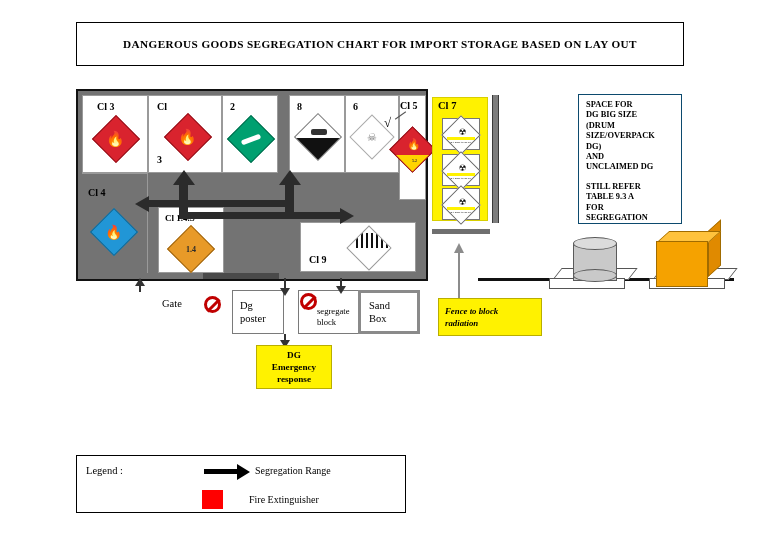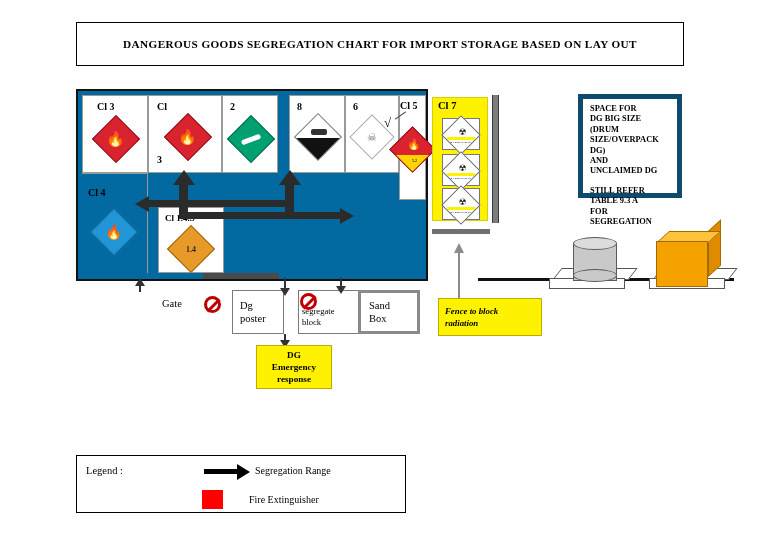--- a/index.html
+++ b/index.html
@@ -8,21 +8,21 @@
   .abs{position:absolute;}
 
   
   #title-box{left:76px;top:22px;width:606px;height:42px;border:1px solid #000;
      display:flex;align-items:center;justify-content:center;}
   #title-box .tline{font-weight:bold;font-size:11.2px;letter-spacing:.4px;
      font-family:"Liberation Serif",serif;line-height:15px;white-space:nowrap;}
 
   
   #warehouse{left:76px;top:89px;width:352px;height:192px;border:2.5px solid #111;
-     background:#0369a1;box-sizing:border-box;padding-left:44px;}
+     background:#737373;box-sizing:border-box;padding-left:44px;}
   .cell{position:absolute;border:1px solid #9a9a9a;background:#fff;box-sizing:border-box;}
   .clabel{position:absolute;font-weight:bold;font-size:10px;font-family:"Liberation Serif",serif;}
 
   
   .dia{position:absolute;transform:rotate(45deg);box-sizing:border-box;}
   .dia .inner{position:absolute;inset:0;}
 
   
   .bar{position:absolute;background:#2b2b2b;}
   .ahead{position:absolute;width:0;height:0;}
@@ -37,21 +37,21 @@
      transform:rotate(45deg);background:#fff;border:1px solid #666;box-sizing:border-box;}
   .radtxt{position:absolute;left:0;right:0;bottom:5px;text-align:center;font-size:2.6px;
      font-weight:bold;letter-spacing:.2px;}
   .radbar{position:absolute;left:4px;right:4px;bottom:9px;height:3px;background:#FFF200;}
 
   
   #wall-right{left:492px;top:95px;width:5px;height:128px;background:#7d7d7d;
      border-left:1px solid #3a3a3a;border-right:1px solid #3a3a3a;}
 
   
-  #space-box{left:578px;top:94px;width:104px;height:104px;border:5px solid #0c4a6e;
+  #space-box{left:578px;top:94px;width:104px;height:130px;border:1px solid #0c4a6e;
      background:#fff;box-sizing:border-box;padding:5px 16px 0 7px;}
   #space-box div{font-weight:bold;font-size:8.4px;line-height:10.4px;
      font-family:"Liberation Serif",serif;}
   #space-box .gap{height:9px;}
 
   
   #pallet-left{left:549px;top:268px;width:84px;height:20px;}
   #pallet-right{left:649px;top:268px;width:84px;height:20px;}
   .pallet-top{position:absolute;left:8px;top:0;width:76px;height:12px;background:#fff;
      border:1px solid #555;box-sizing:border-box;transform:skewX(-38deg);}
@@ -178,20 +178,29 @@
     <div class="inner" style="transform:rotate(-45deg);display:flex;align-items:center;justify-content:center;color:#fff;font-size:14px;">🔥</div>
   </div>
 
   <div class="cell" style="left:80px;top:116px;width:66px;height:66px;">
     <div class="clabel" style="left:6px;top:5px;font-size:9px;">Cl 1.4.S</div>
     <div class="dia" style="left:15px;top:24px;width:34px;height:34px;background:#E89A28;border:1px solid #9a6210;">
       <div class="inner" style="transform:rotate(-45deg);display:flex;align-items:center;justify-content:center;font-size:8px;font-weight:bold;color:#2a2a2a;">1.4</div>
     </div>
   </div>
 
+  <div class="cell" style="left:222px;top:131px;width:116px;height:50px;">
+    <div class="clabel" style="left:8px;top:31px;">Cl 9</div>
+    <div class="dia" style="left:52px;top:9px;width:32px;height:32px;background:#fff;border:1px solid #999;overflow:hidden;">
+      <div class="inner" style="transform:rotate(-45deg);">
+        <div style="position:absolute;left:2px;top:0;width:38px;height:15px;
+             background:repeating-linear-gradient(90deg,#111 0 2px,#fff 2px 5px);"></div>
+      </div>
+    </div>
+  </div>
 
   <div class="bar" style="left:101px;top:92px;width:9px;height:30px;"></div>
   <div class="ahead" style="left:95px;top:79px;border-left:11px solid transparent;border-right:11px solid transparent;border-bottom:15px solid #2b2b2b;"></div>
 
   <div class="bar" style="left:207px;top:92px;width:9px;height:30px;"></div>
   <div class="ahead" style="left:201px;top:79px;border-left:11px solid transparent;border-right:11px solid transparent;border-bottom:15px solid #2b2b2b;"></div>
 
   <div class="bar" style="left:70px;top:109px;width:146px;height:7px;"></div>
   <div class="ahead" style="left:57px;top:105px;border-top:8px solid transparent;border-bottom:8px solid transparent;border-right:14px solid #2b2b2b;"></div>
 
@@ -268,21 +277,21 @@
 </div>
 
 <div class="abs" style="left:162px;top:298px;font-size:10.5px;">Gate</div>
 <div class="abs nosign" style="left:204px;top:296px;"></div>
 
 <div class="abs wbox" style="left:232px;top:290px;width:52px;height:44px;align-items:flex-start;padding-left:7px;">
   <div>Dg</div>
   <div>poster</div>
 </div>
 
-<div class="abs wbox" style="left:298px;top:290px;width:68px;height:44px;align-items:flex-start;padding-left:3px;font-size:8.6px;line-height:11px;">
+<div class="abs wbox" style="left:298px;top:290px;width:68px;height:44px;align-items:flex-start;padding-left:18px;font-size:8.6px;line-height:11px;">
   <div style="height:10px;"></div>
   <div>segregate</div>
   <div>block</div>
 </div>
 <div class="abs nosign" style="left:300px;top:293px;"></div>
 
 <div class="abs" id="sand-box">
   <div>Sand</div>
   <div>Box</div>
 </div>

